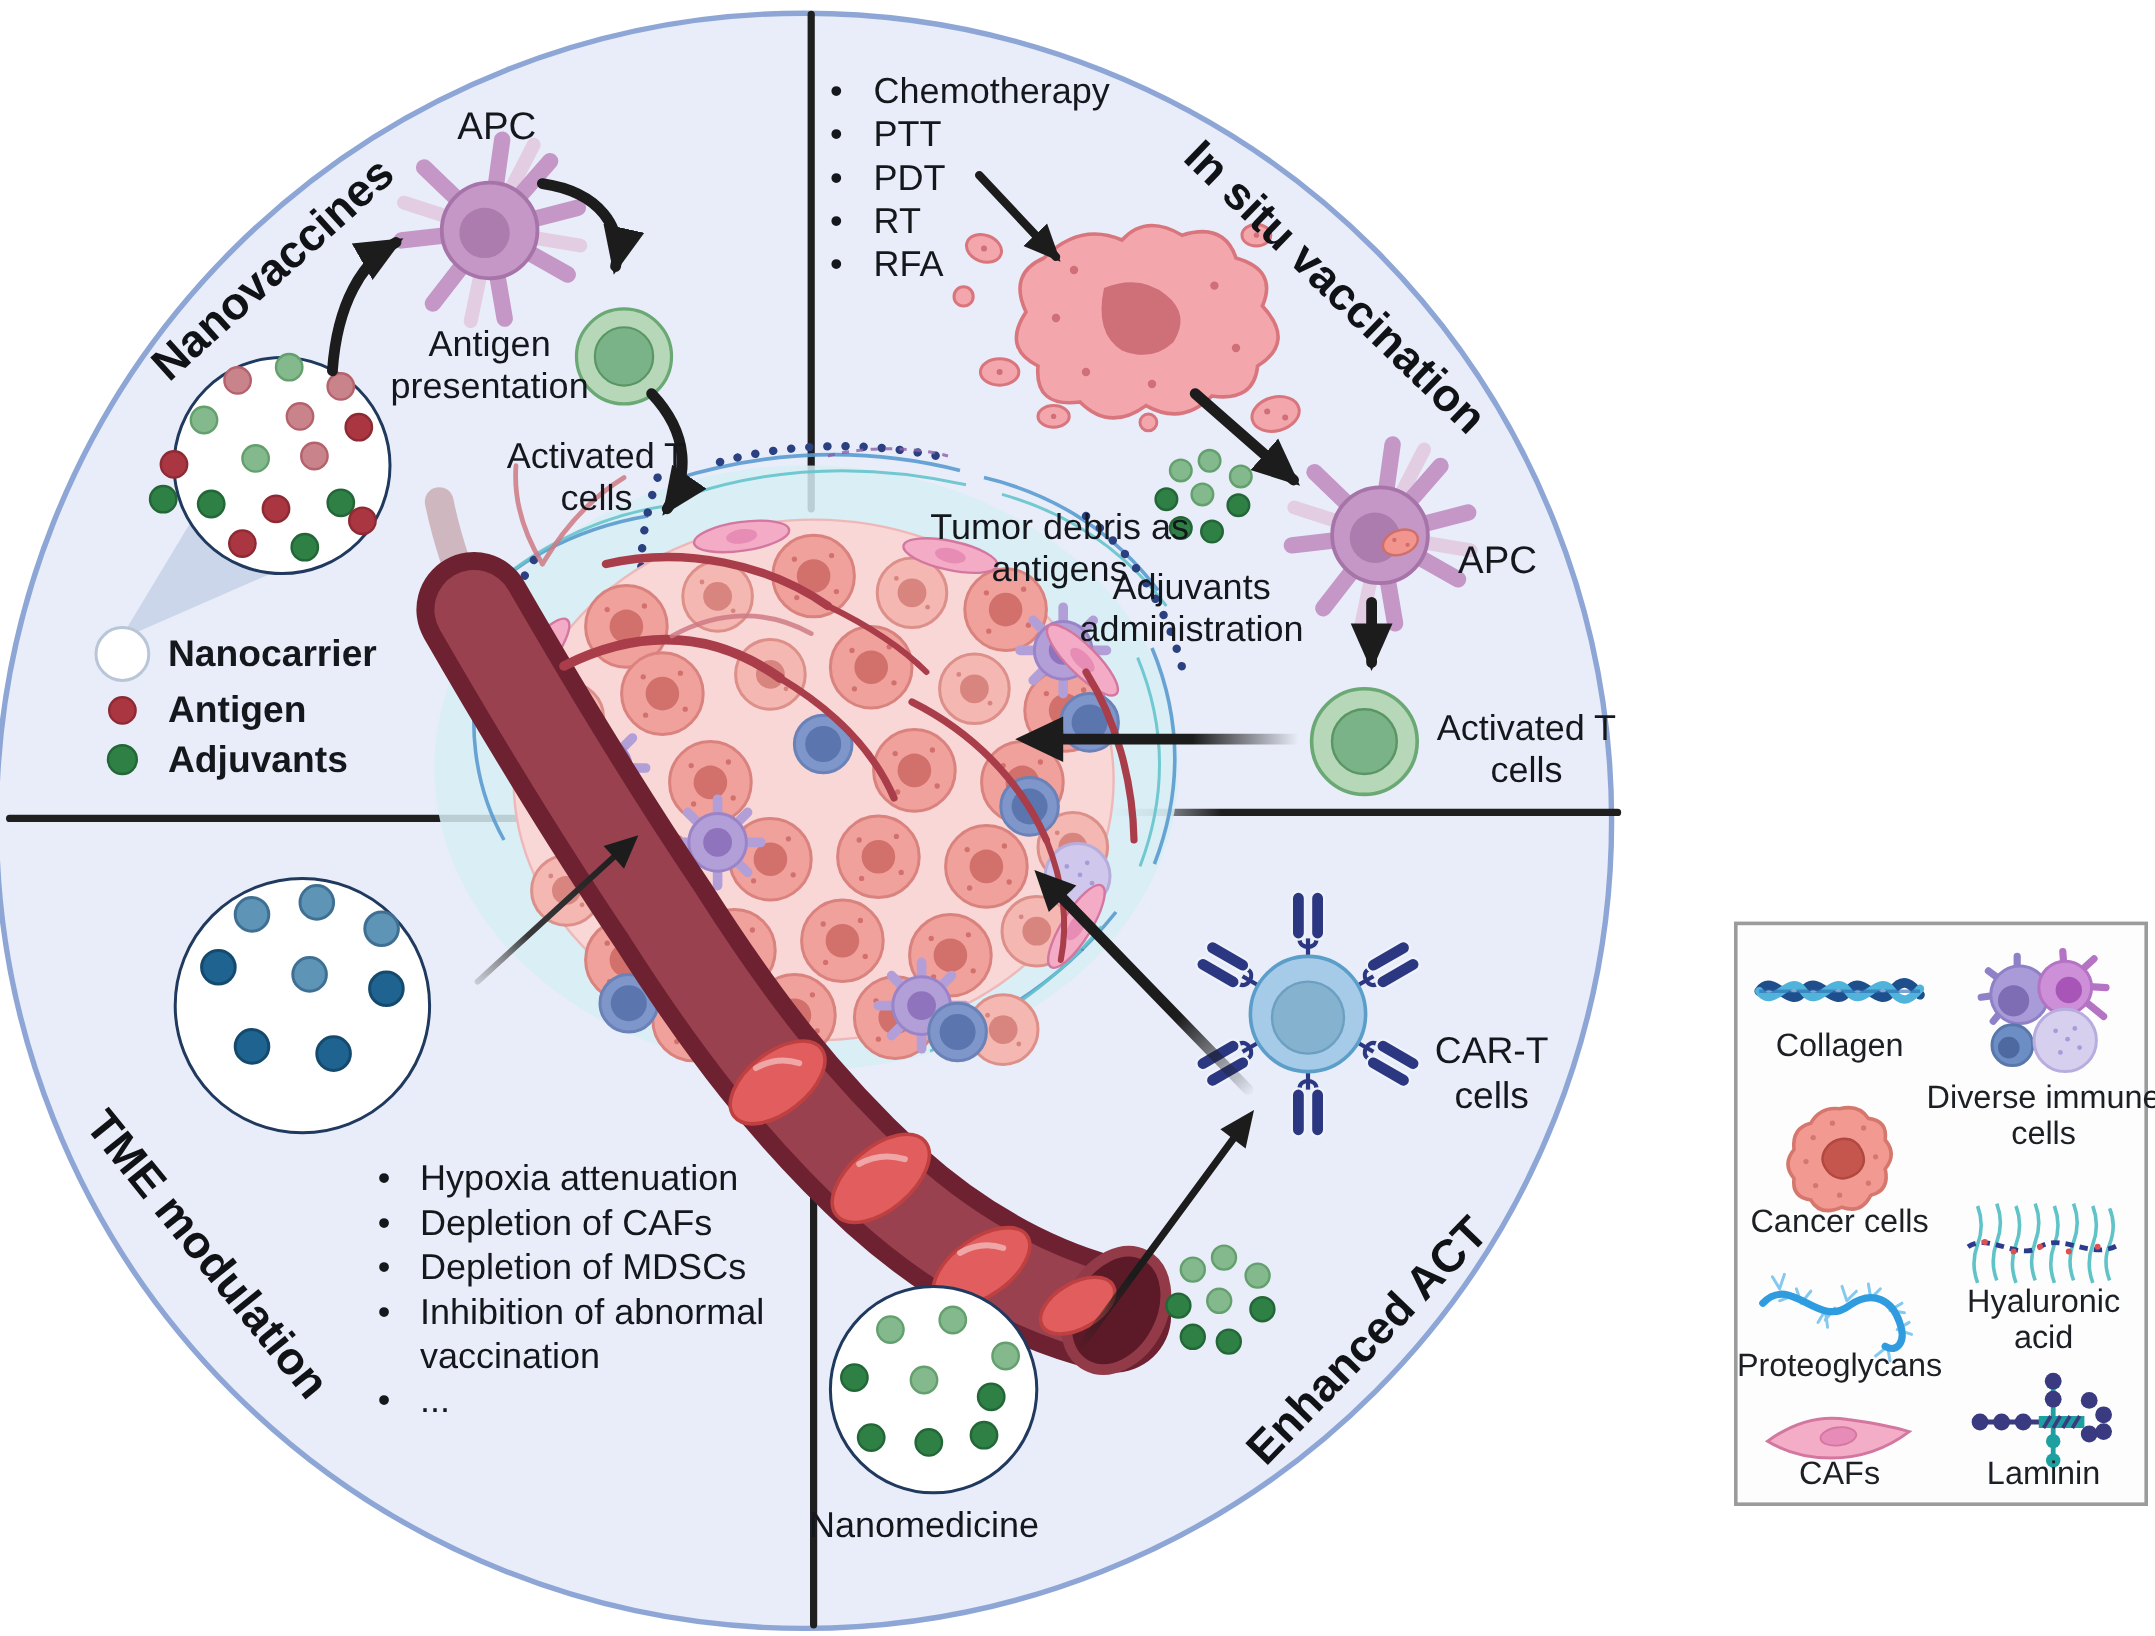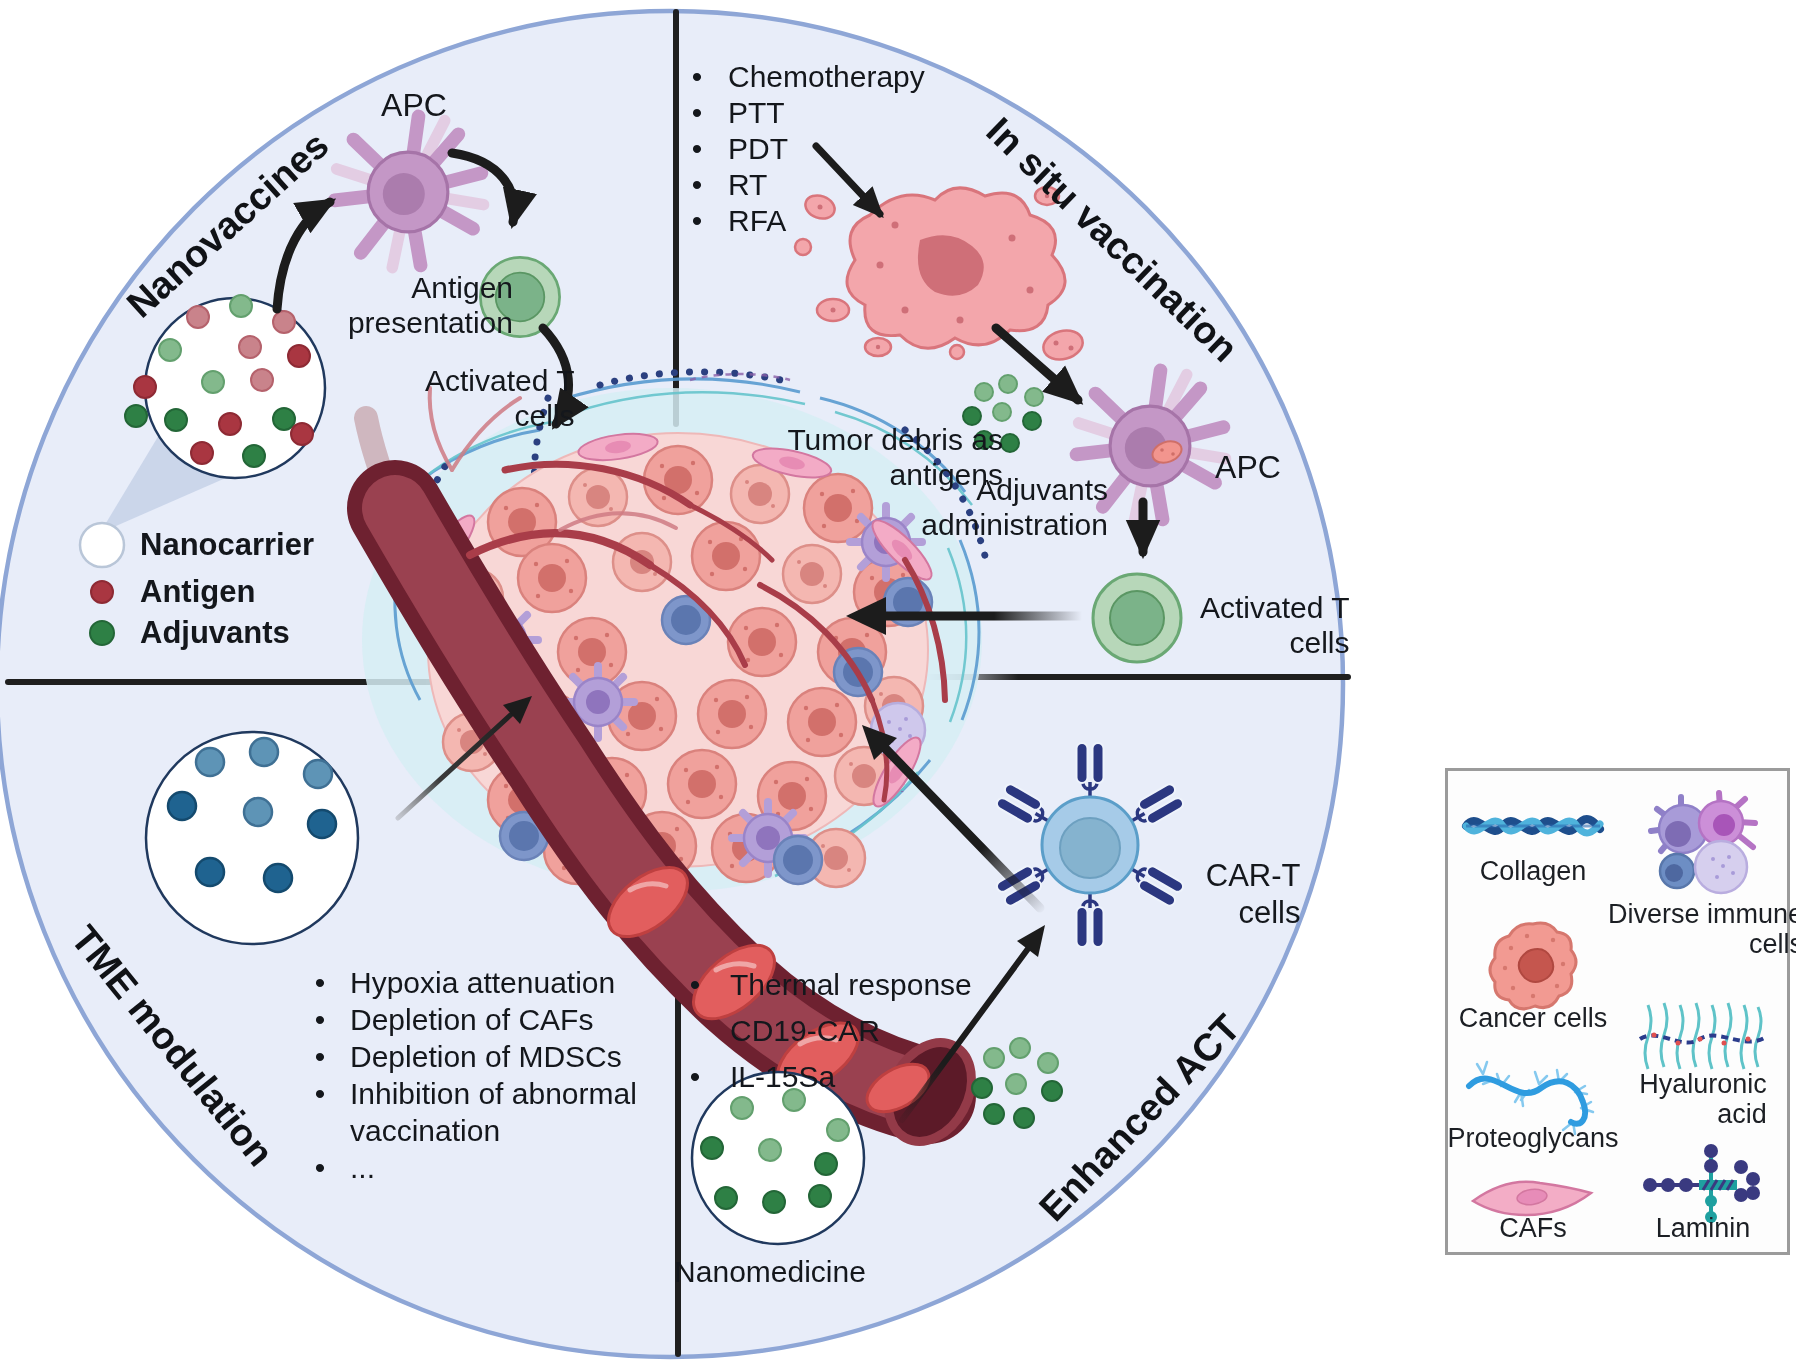--- a/index.html
+++ b/index.html
@@ -1,20 +1,20 @@
 <!DOCTYPE html>
 <html><head>
 <meta charset="utf-8">
 <style>
   html,body{margin:0;padding:0;background:#ffffff;}
   body{width:1796px;height:1363px;position:relative;overflow:hidden;
        font-family:"Liberation Sans","DejaVu Sans",sans-serif;color:#14171c;}
   .stage{position:absolute;left:0;top:0;width:1796px;height:1363px;}
   svg.art{position:absolute;left:0;top:0;}
-  .label{position:absolute;transform:translate(-50%,-50%);text-align:right;
+  .label{position:absolute;transform:translate(-50%,-50%);text-align:center;
          font-size:30px;line-height:35px;color:#14171c;}
   .qtitle{position:absolute;font-weight:700;font-size:38px;white-space:nowrap;
           transform:translate(-50%,-50%) rotate(var(--rot));color:#101216;}
   .blist{position:absolute;list-style:none;margin:0;padding:0;font-size:30px;}
   .blist li{display:flex;align-items:flex-start;}
   .blist .bullet{flex:0 0 34px;text-align:center;}
   .blist .bullet::before{content:"\2022";}
   .blist.treatments{left:680px;top:59px;line-height:36px;}
   .blist.tme{left:300px;top:964px;line-height:37px;}
   .blist.tme .bullet{flex-basis:40px;margin-right:10px;}
@@ -482,30 +482,20 @@
   <li>
         <span class="bullet"></span>
         <span class="txt">Inhibition of abnormal vaccination</span>
       </li>
   <li>
         <span class="bullet"></span>
         <span class="txt">...</span>
       </li>
 </ul>
 
-<ul class="blist act">
-  <li>
-        <span class="bullet"></span>
-        <span class="txt">Thermal response CD19-CAR</span>
-      </li>
-  <li>
-        <span class="bullet"></span>
-        <span class="txt">IL-15Sa</span>
-      </li>
-</ul>
 
 <div class="label" style="left:770px;top:1271px;">Nanomedicine</div>
 <div class="label" style="left:1243px;top:858px;width:115px;font-size:31px;line-height:37px;margin-top:36px;">CAR-T cells</div>
 
 <div class="legend-box">
   <svg style="left:10px;top:30px;" width="150" height="50" viewBox="0 0 150 50">
     <path d="M8,25 C20,8 33,42 45,25 C57,8 70,42 82,25 C94,8 107,42 119,25 C128,12 136,20 142,28" fill="none" stroke="#1e4e8c" stroke-width="8" stroke-linecap="round"></path>
     <path d="M8,25 C20,42 33,8 45,25 C57,42 70,8 82,25 C94,42 107,8 119,25 C128,38 136,30 142,23" fill="none" stroke="#4fb3dc" stroke-width="7" stroke-linecap="round"></path>
     <path d="M8,25 L142,25" stroke="#2b6ab0" stroke-width="3" opacity="0.6"></path>
   </svg>

